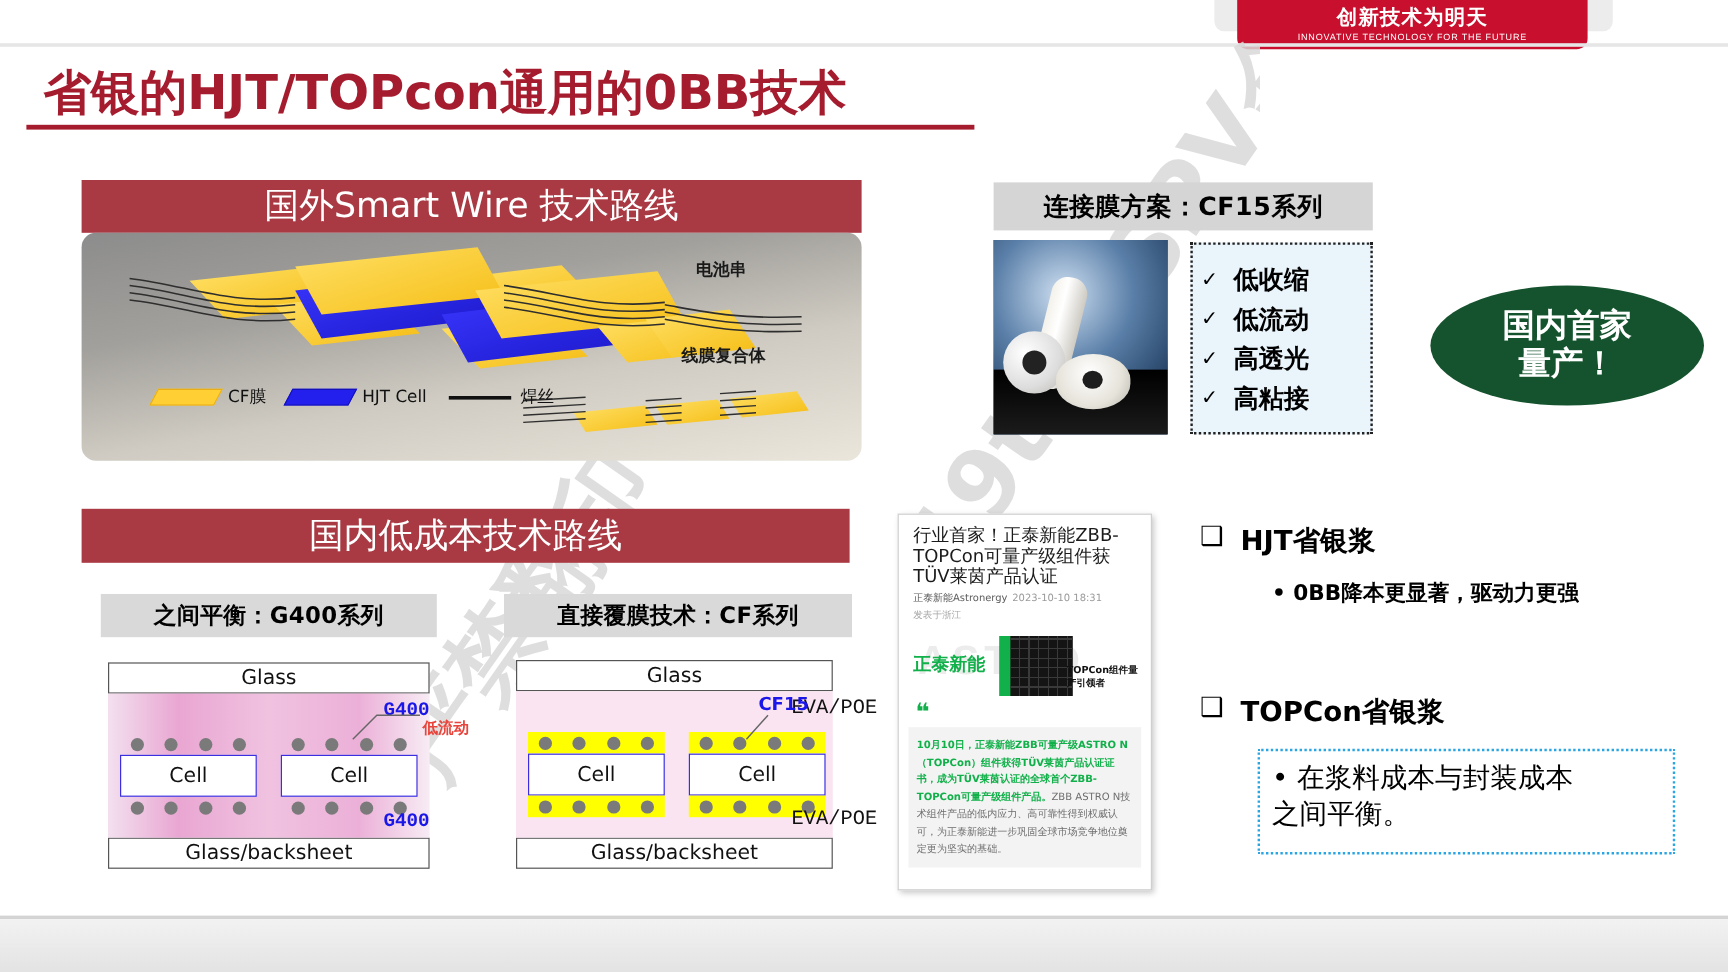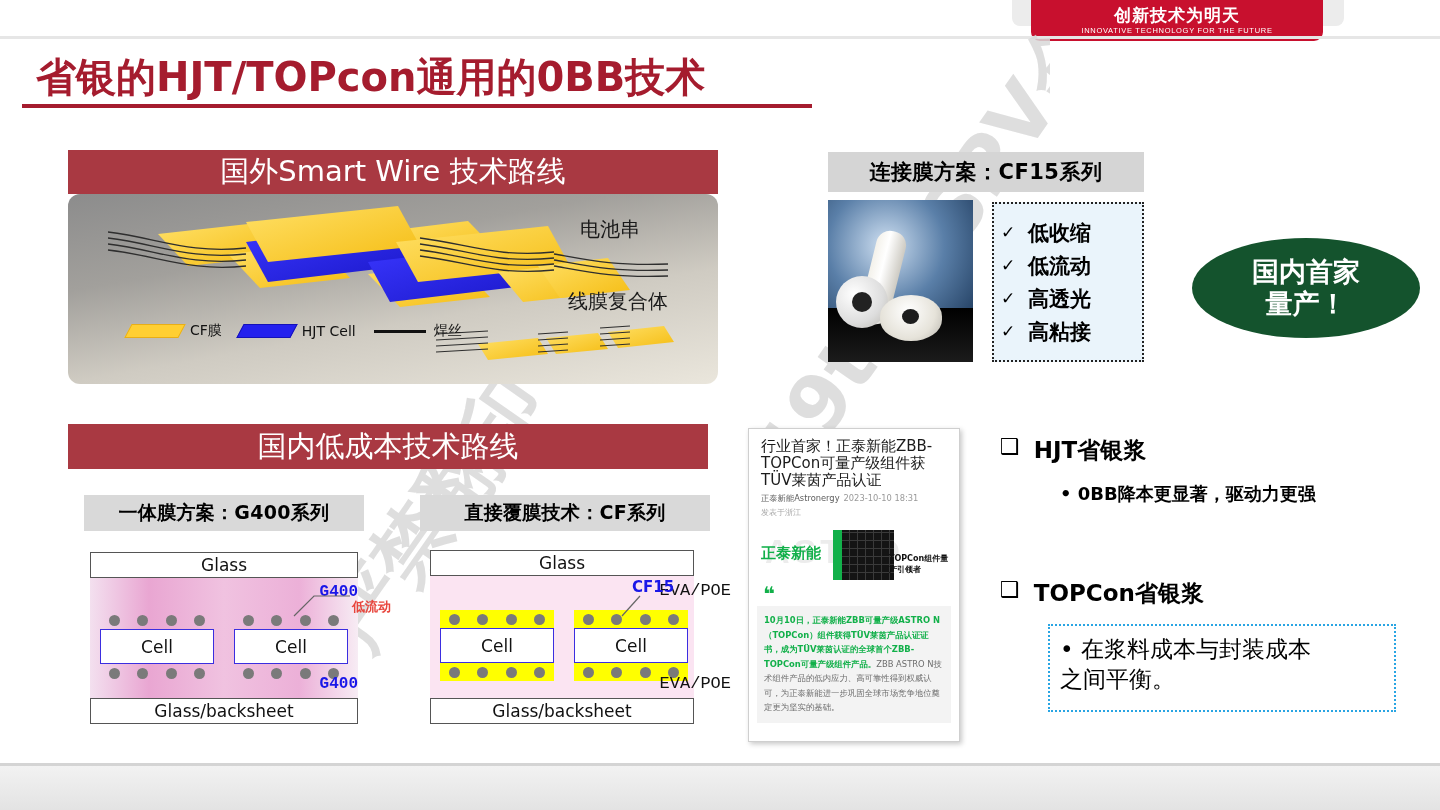--- a/index.html
+++ b/index.html
@@ -62,21 +62,21 @@
     display:flex;align-items:center;justify-content:center;
     font-family:"DejaVu Sans","Liberation Sans",sans-serif;
   }
   .sw-body{
     position:absolute;left:68px;top:194px;width:650px;height:190px;
     border-radius:12px;
     background:linear-gradient(170deg,#8c8c8c 0%,#a2a09c 32%,#cfcbc2 62%,#eae6dc 100%);
     overflow:hidden;
   }
   .sw-body .lbl{
-    position:absolute;color:#1a1a1a;font-size:20px;font-weight:400;
+    position:absolute;color:#1a1a1a;font-size:14px;font-weight:700;
     font-family:"DejaVu Sans","Liberation Sans",sans-serif;
   }
   .lbl-cellstring{left:512px;top:22px;}
   .lbl-composite{left:500px;top:94px;}
 
   .sw-legend{position:absolute;left:60px;top:128px;display:flex;align-items:center;gap:8px;}
   .sw-legend .chipY{width:52px;height:12px;background:#ffcf33;transform:skewX(-28deg);border:1px solid #e8ae17;}
   .sw-legend .chipB{width:52px;height:12px;background:#2320ee;transform:skewX(-28deg);border:1px solid #1411b8;}
   .sw-legend .line{width:52px;height:3px;background:#111;}
   .sw-legend .t{font-size:14px;color:#111;margin-right:10px;font-family:"DejaVu Sans","Liberation Sans",sans-serif;}
@@ -331,21 +331,21 @@
       <span class="tx">高粘接</span>
     </div>
   </div>
 
   <div class="badge-oval">
     <span>国内首家</span>
     <span>量产！</span>
   </div>
 
   <div class="dom-head">国内低成本技术路线</div>
-  <div class="sub-head a">一体膜方案：G400系列</div>
+  <div class="sub-head a">之间平衡：G400系列</div>
   <div class="sub-head b">直接覆膜技术：CF系列</div>
 
   <div class="stack" style="left:90px;top:552px;width:268px;">
     <div class="band" style="height:26px;">Glass</div>
     <div class="mid mid-g400" style="height:120px;">
       <div class="mlabel blue" style="top:5px;">G400</div>
       <div class="cellrow" style="left:10px;top:33px;">
         <div class="cellbox">
           <div class="pad">
               <i></i>

